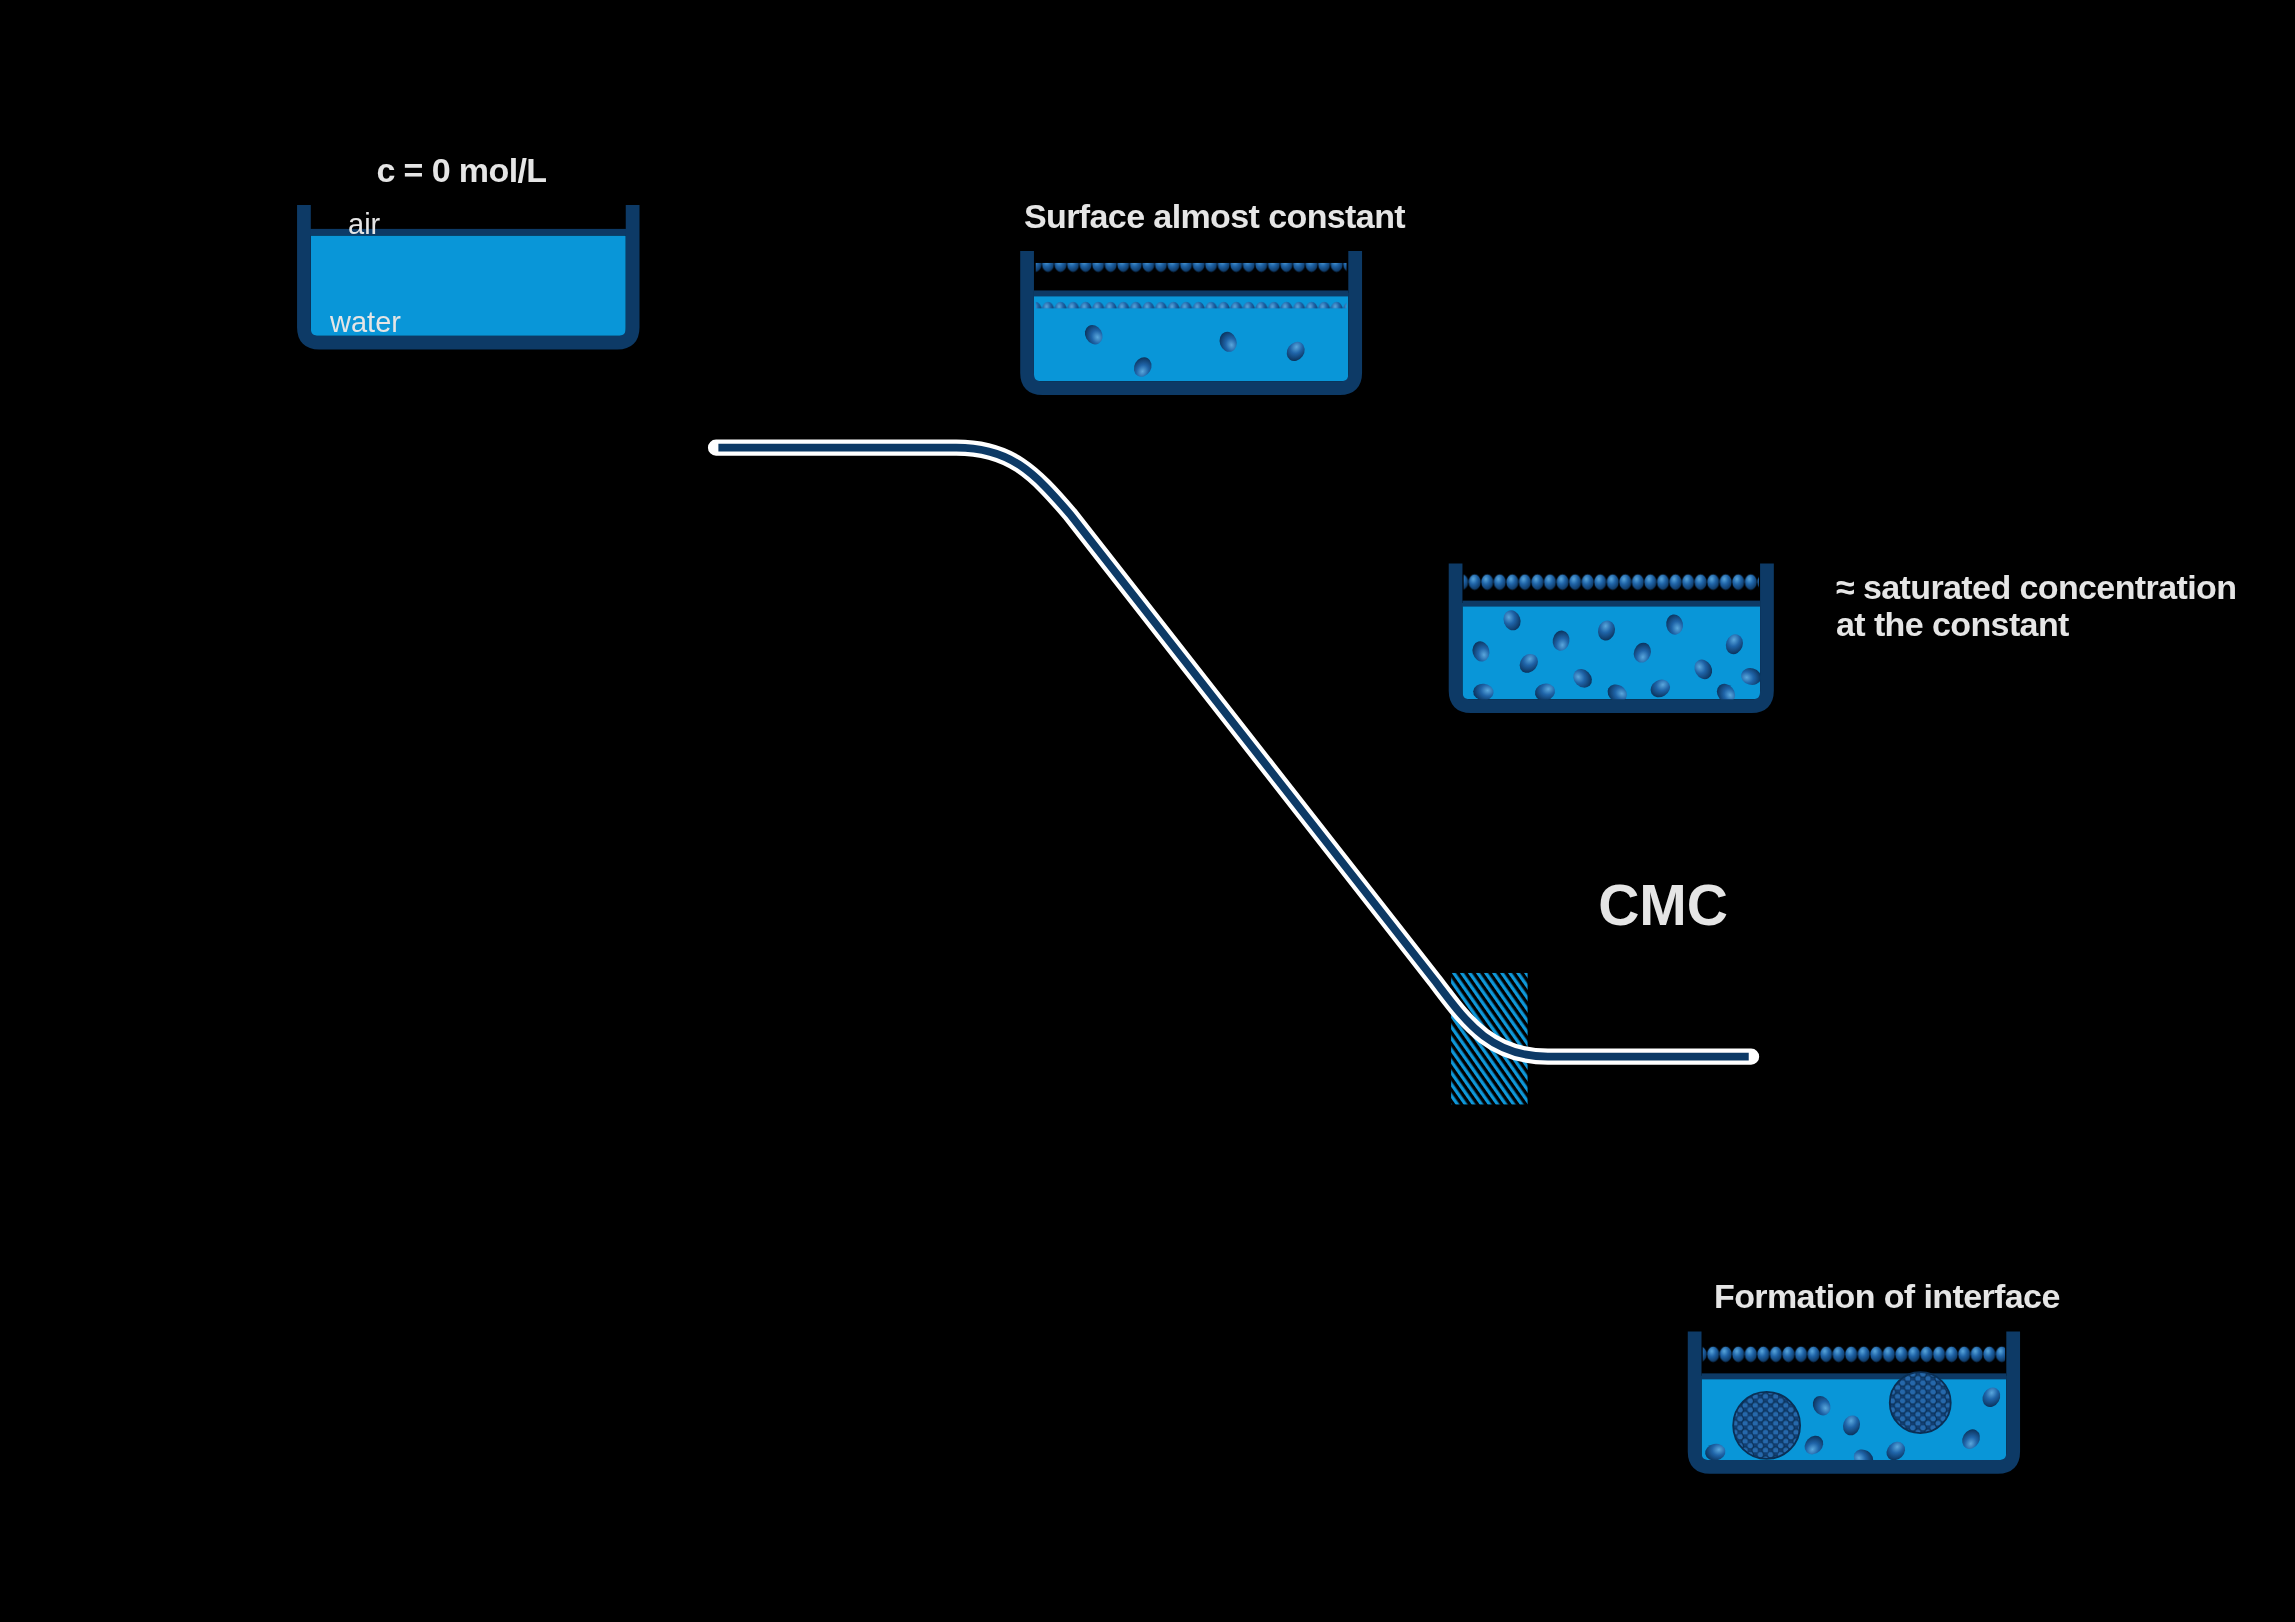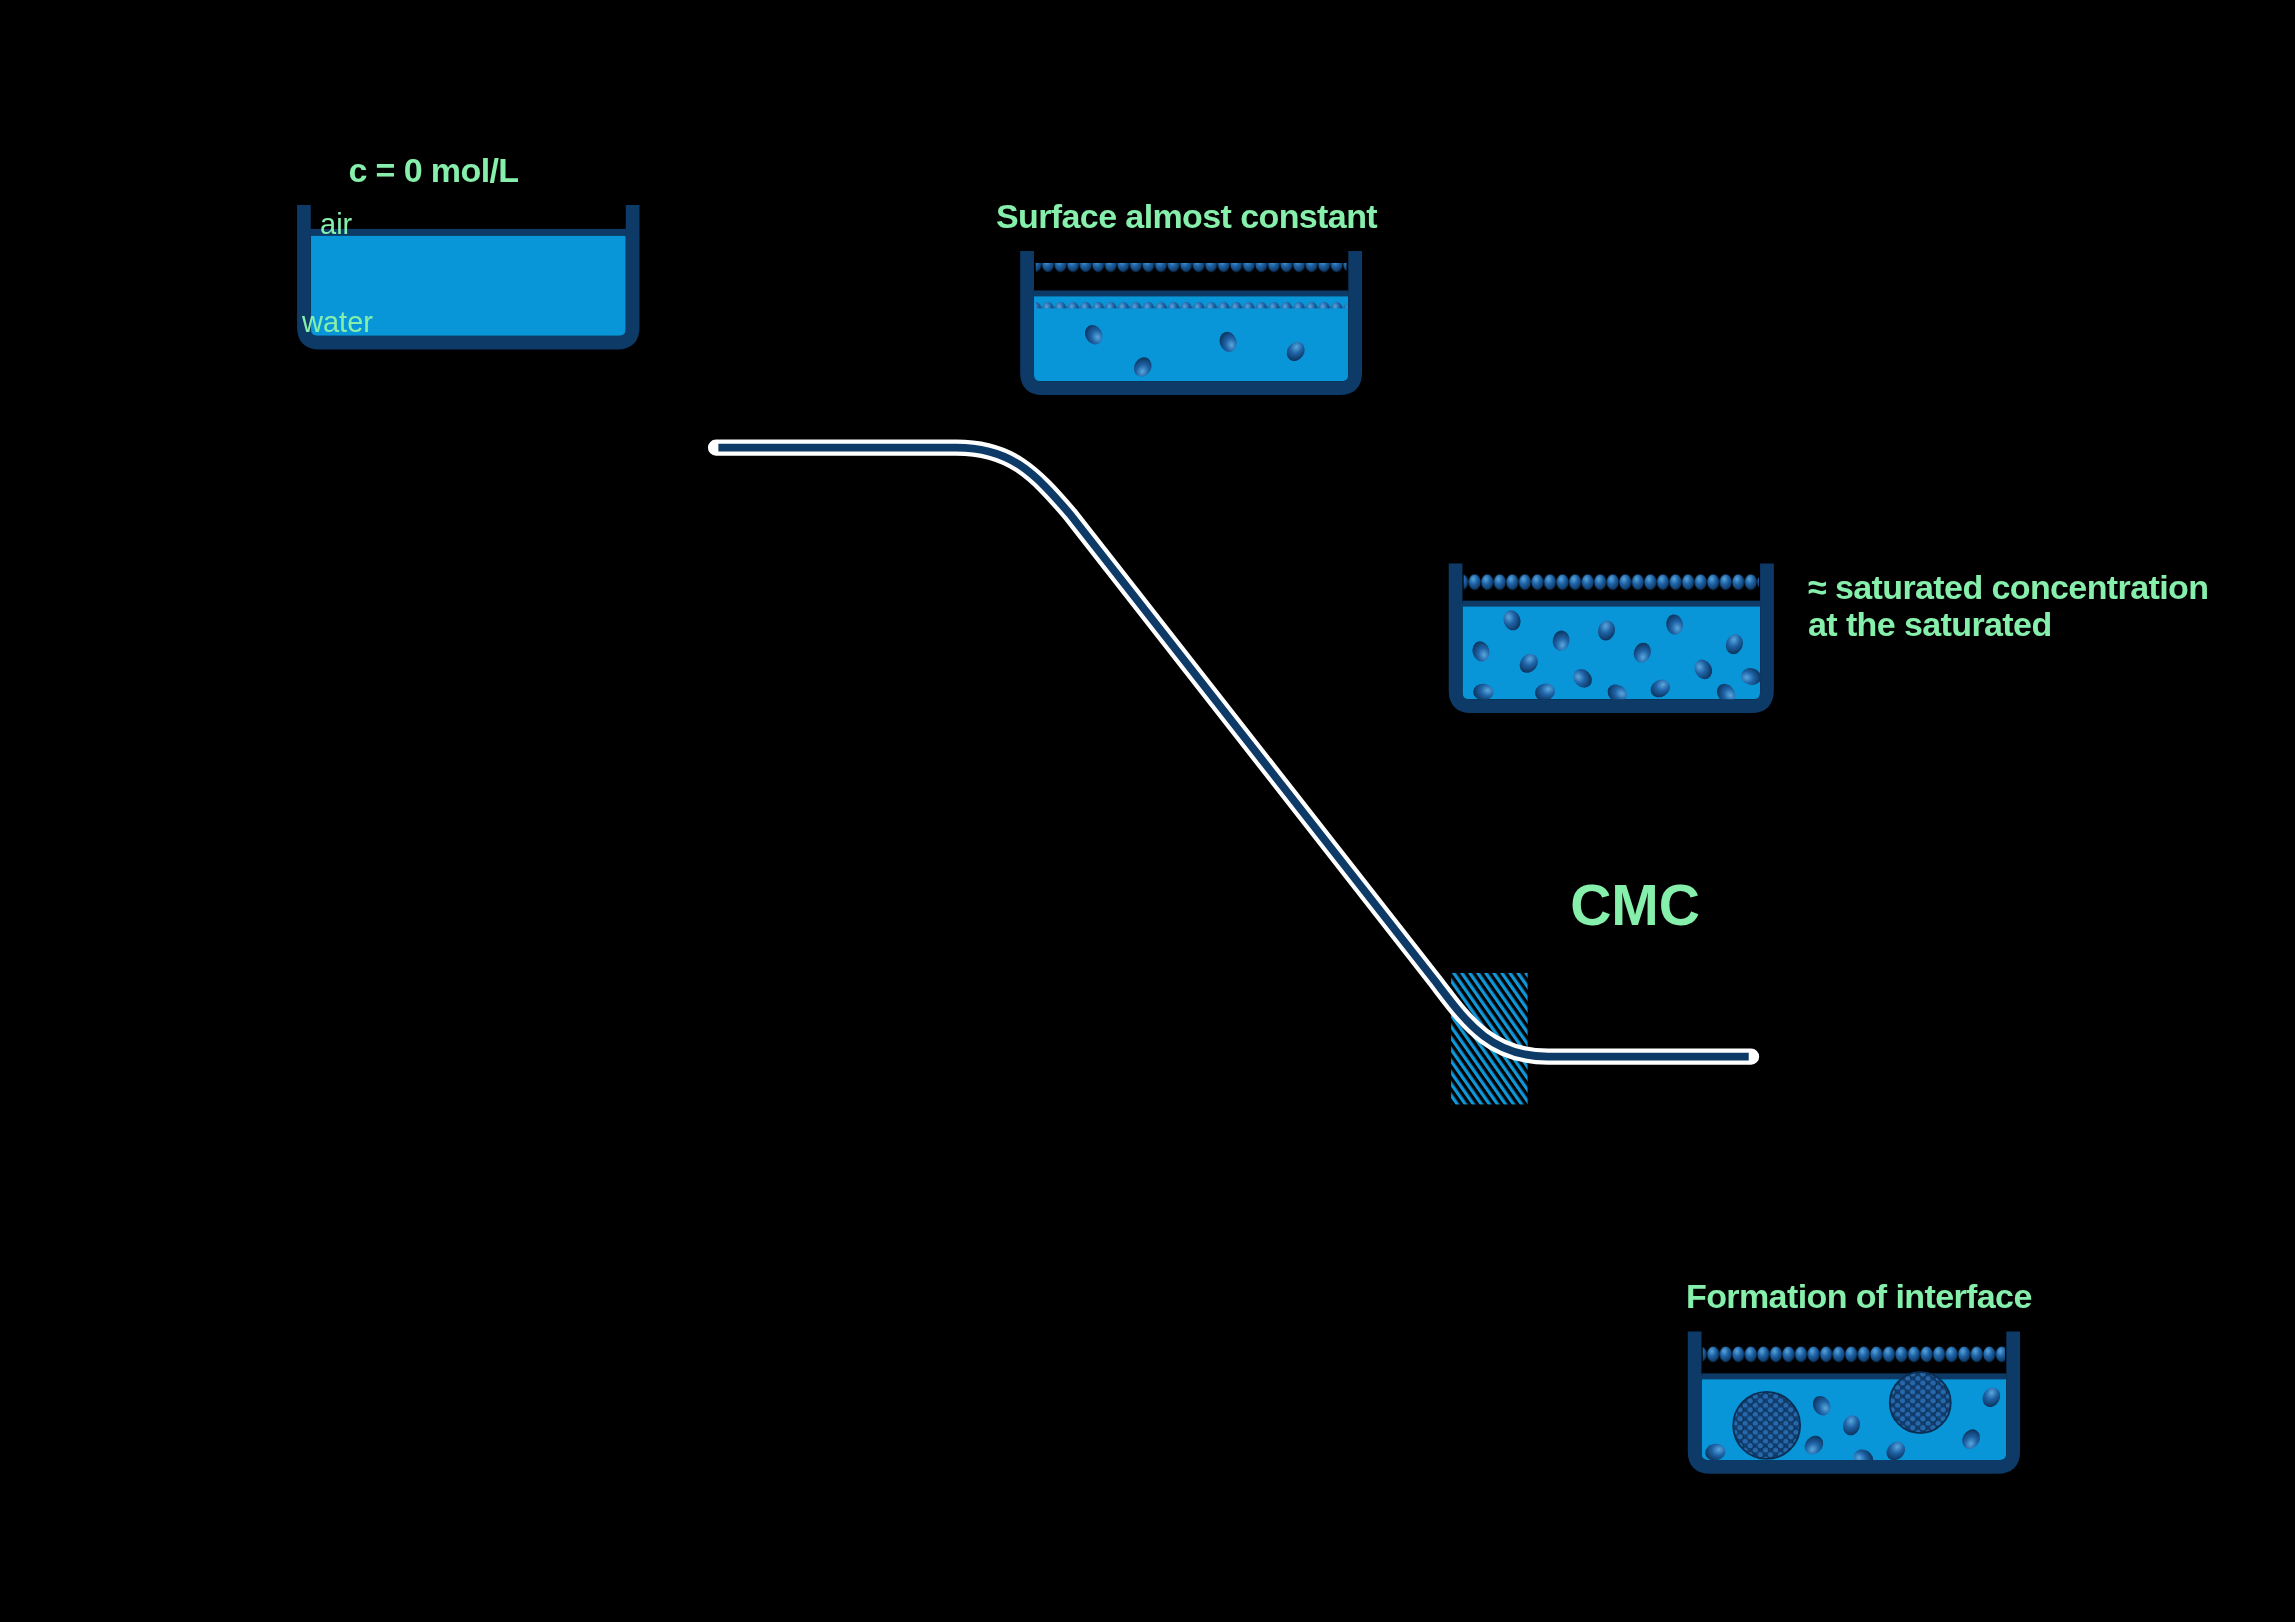--- a/index.html
+++ b/index.html
@@ -6,24 +6,25 @@
   .stage{
     position:relative;
     width:2295px;height:1622px;
     background:#000000;
     overflow:hidden;
     font-family:"Liberation Sans","DejaVu Sans",sans-serif;
   }
   .stage svg{position:absolute;left:0;top:0;}
   .lbl{
     position:absolute;
-    color:#86efac;
+    color:#e5e5e5;
     font-weight:700;
     letter-spacing:-0.6px;
     white-space:nowrap;
+    margin-left:28px;
   }
   .lbl-title{font-size:34px;}
   .lbl-center{text-align:center;}
   .lbl-cmc{font-size:57px;letter-spacing:0;text-align:right;}
   .lbl-inbeaker{font-weight:400;font-size:29px;letter-spacing:0;}
   .caption-line{display:block;line-height:37px;}
 </style>
 </head>
 <body>
 
@@ -133,21 +134,21 @@
   <div class="lbl lbl-title lbl-center" style="left:299px;top:151px;width:269px;">c = 0 mol/L</div>
 
   <div class="lbl lbl-inbeaker" style="left:320px;top:208px;">air</div>
 
   <div class="lbl lbl-inbeaker" style="left:302px;top:306px;">water</div>
 
   <div class="lbl lbl-title lbl-center" style="left:992px;top:197px;width:389px;">Surface almost constant</div>
 
   <div class="lbl lbl-title" style="left:1808px;top:569px;">
     <span class="caption-line">≈ saturated concentration</span>
-    <span class="caption-line">at the saturated</span>
+    <span class="caption-line">at the constant</span>
   </div>
 
   <div class="lbl lbl-cmc lbl-center" style="left:1521px;top:872px;width:179px;">CMC</div>
 
   <div class="lbl lbl-title lbl-center" style="left:1686px;top:1277px;width:335px;">Formation of interface</div>
 
 </div>
 
 
 </body></html>

